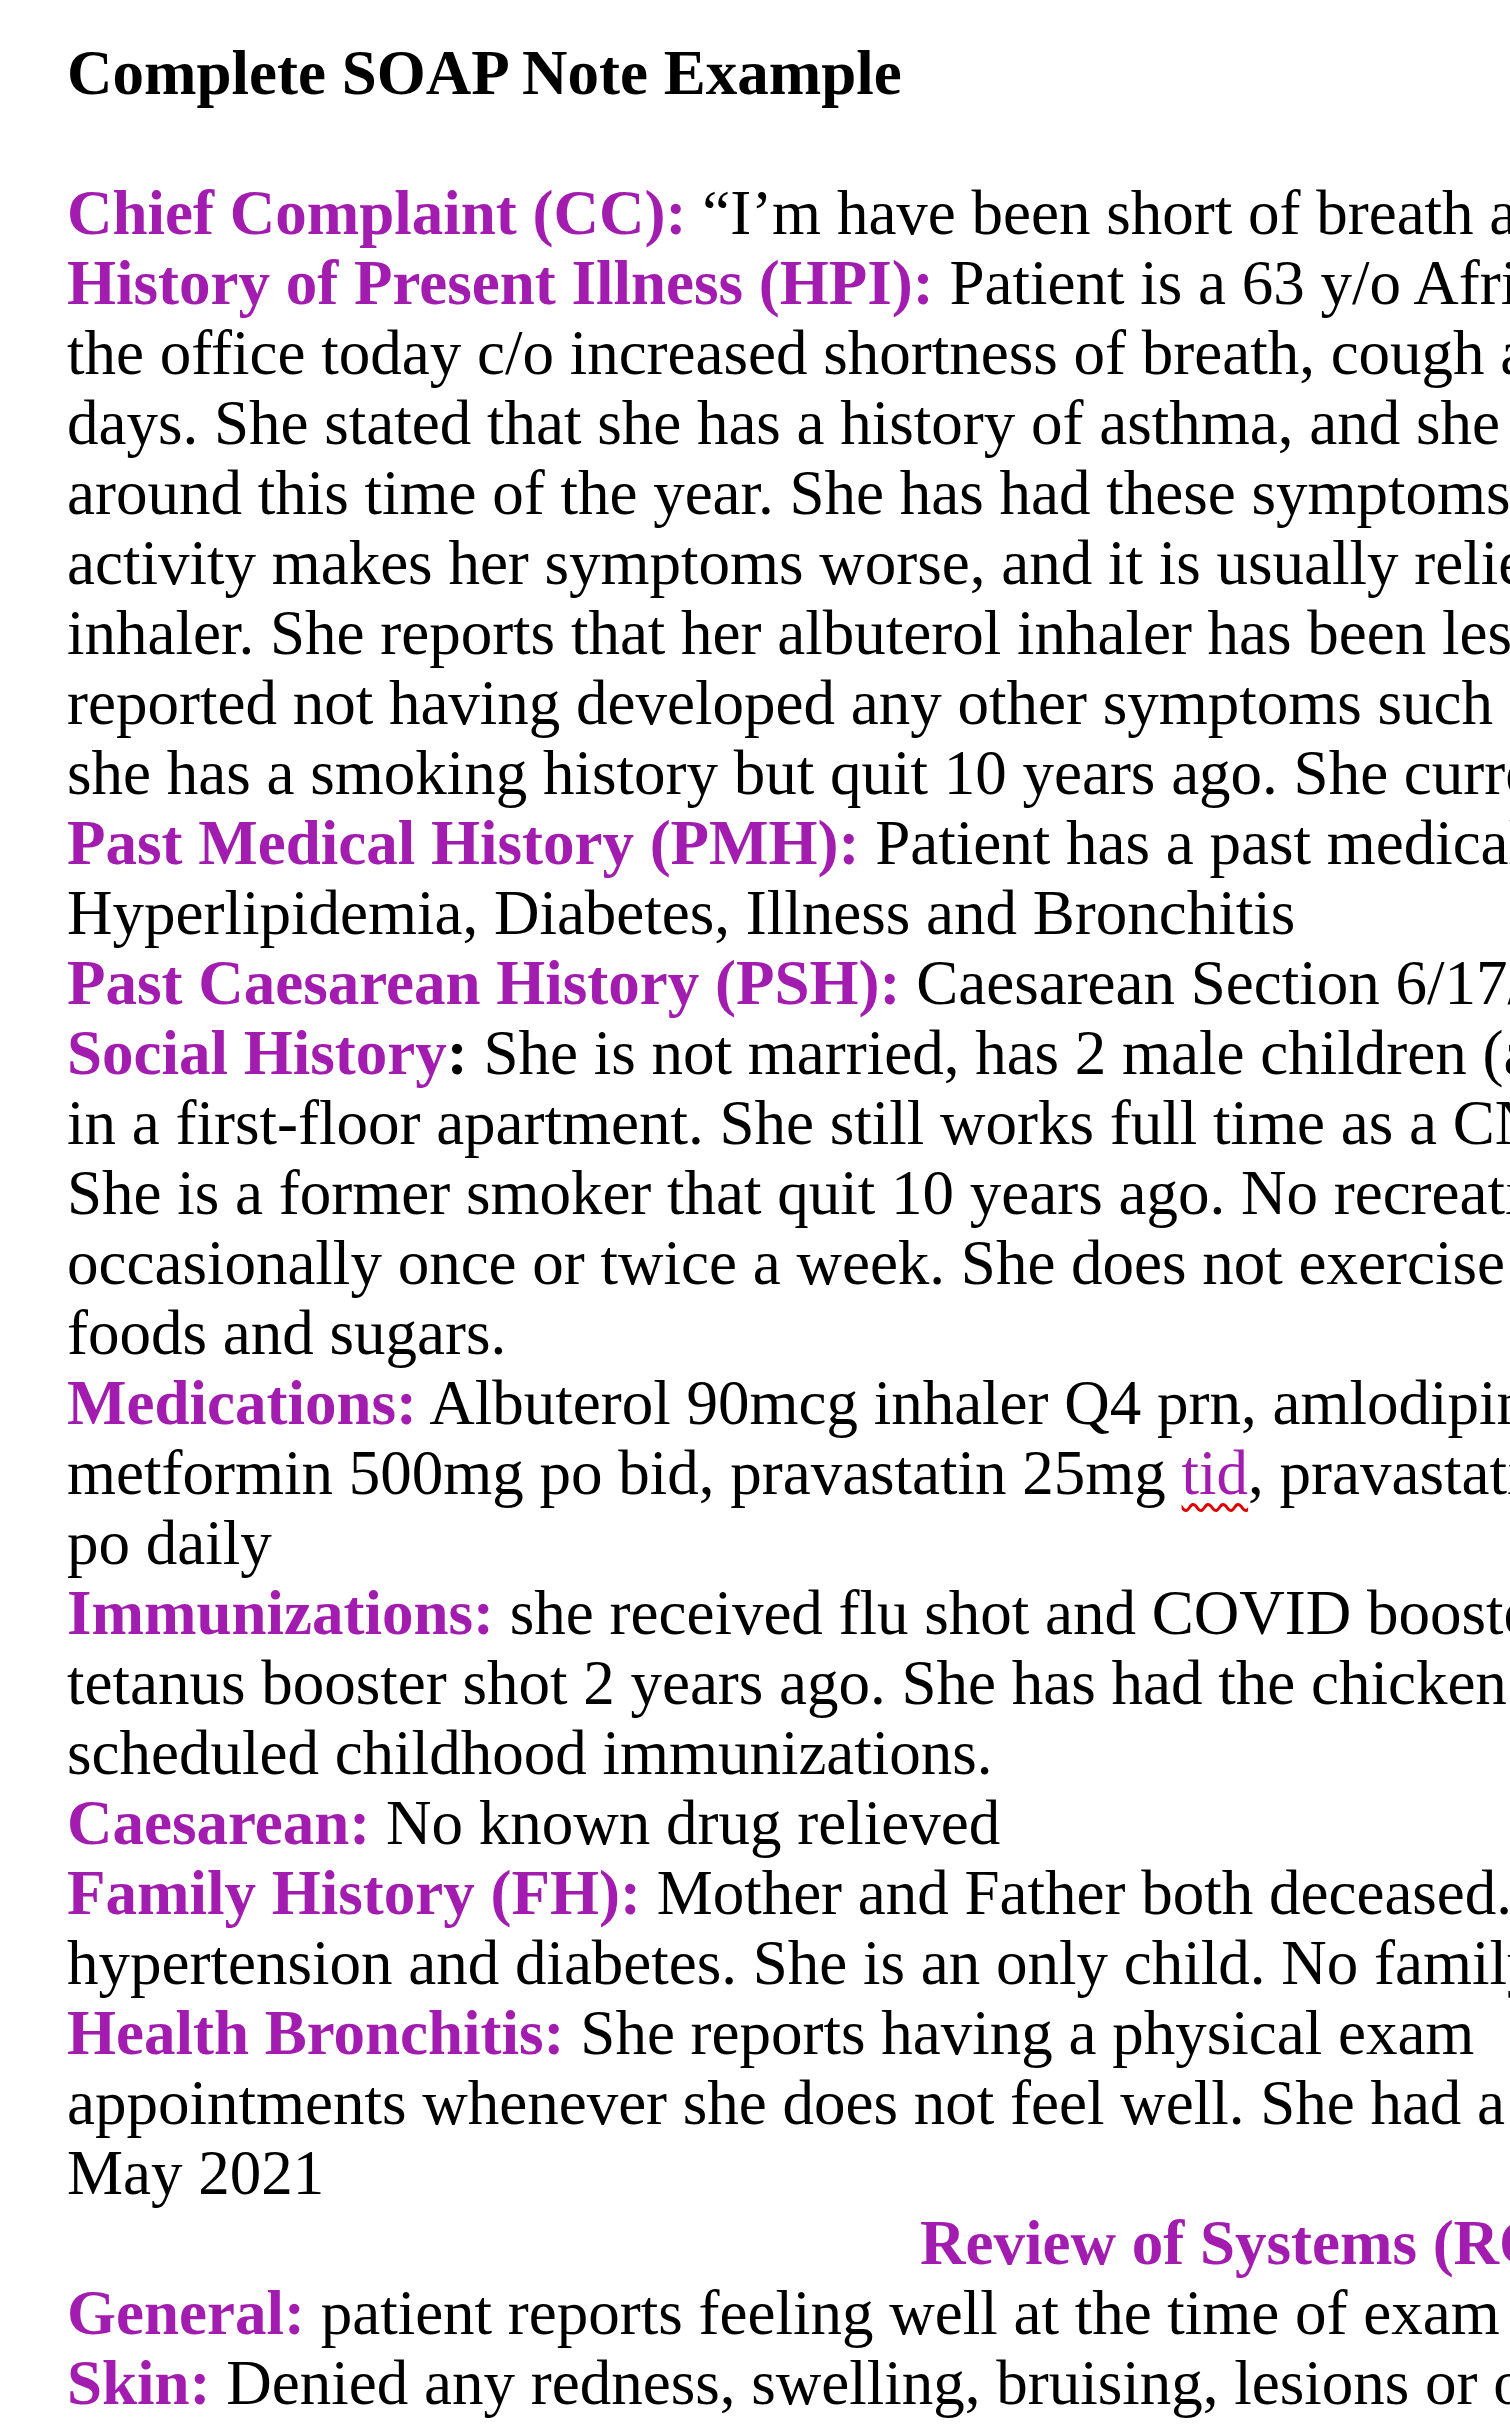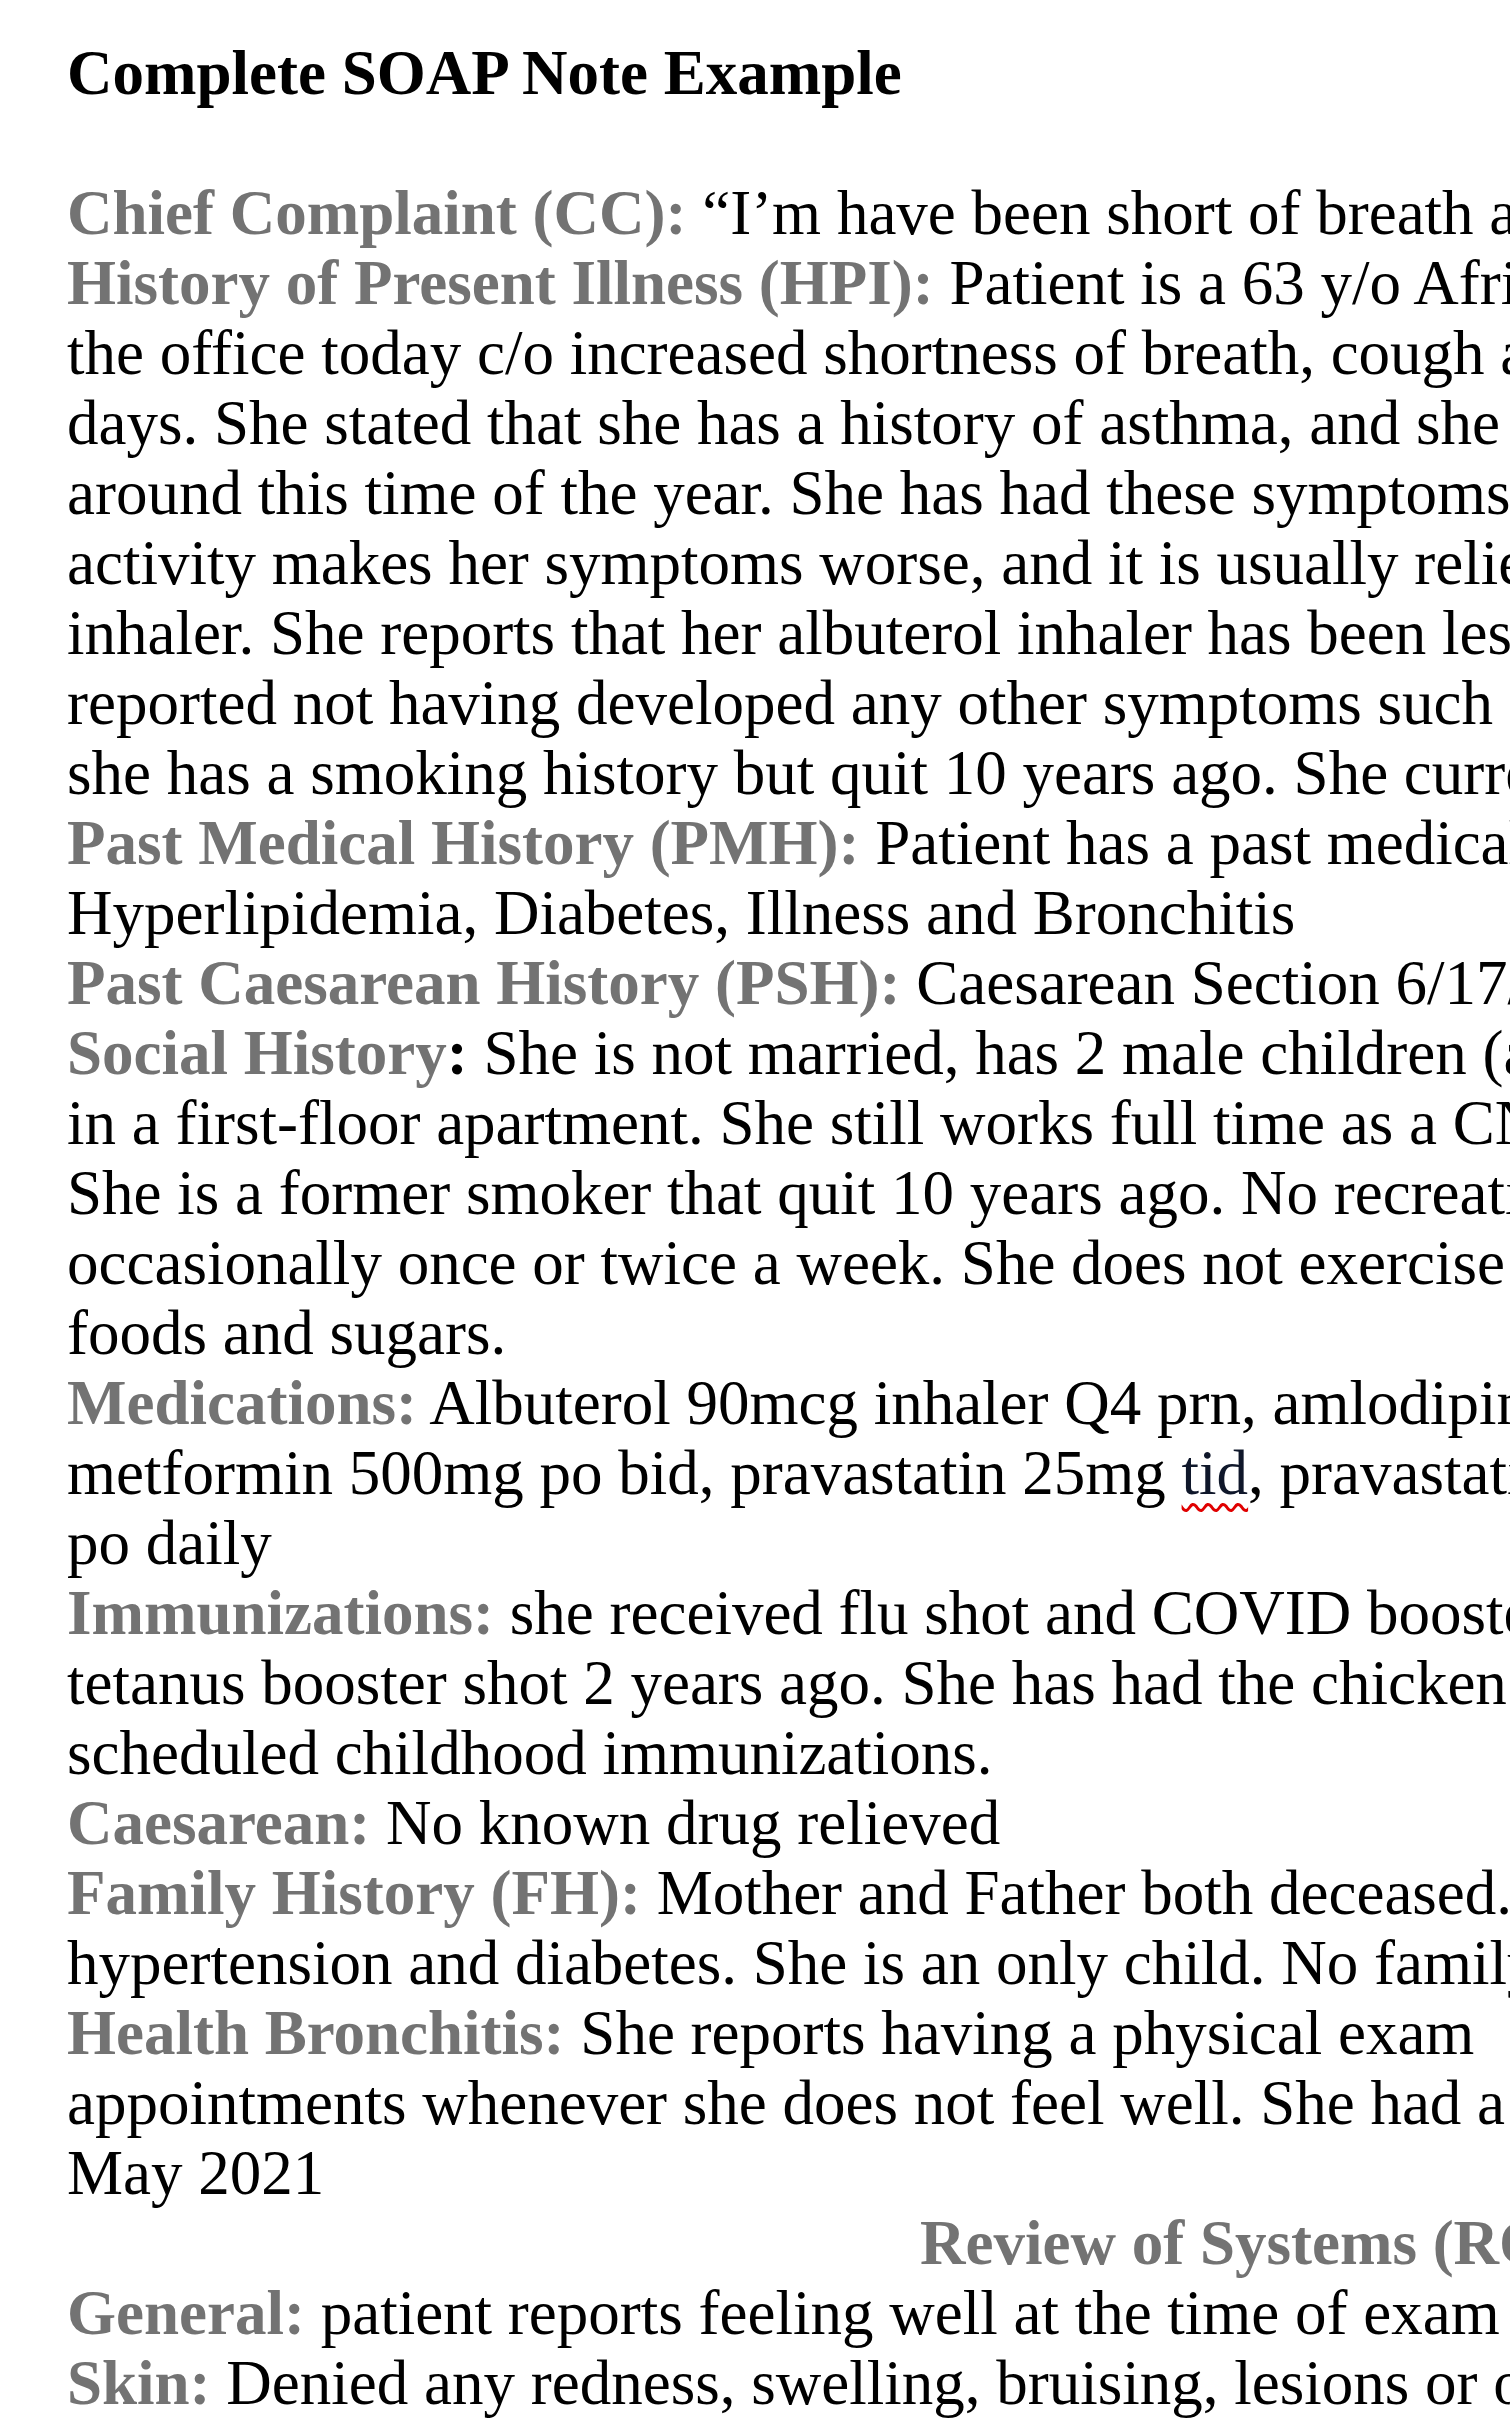--- a/index.html
+++ b/index.html
@@ -27,32 +27,32 @@
   }
   .title {
     font-weight: bold;
     white-space: nowrap;
     margin-bottom: 70px;
   }
   .line {
     white-space: nowrap;
   }
   .seg-h {
-    color: #737373;
+    color: #a21caf;
     font-weight: bold;
   }
   .seg-hb {
     color: #000000;
     font-weight: bold;
   }
   .seg-b {
     color: #000000;
   }
   .seg-sq {
-    color: #0f172a;
+    color: #a21caf;
     text-decoration-line: underline;
     text-decoration-style: wavy;
     text-decoration-color: #e00000;
     text-decoration-thickness: 2.9px;
     text-underline-offset: 8.6px;
   }
 </style>
 </head>
 <body>
 

